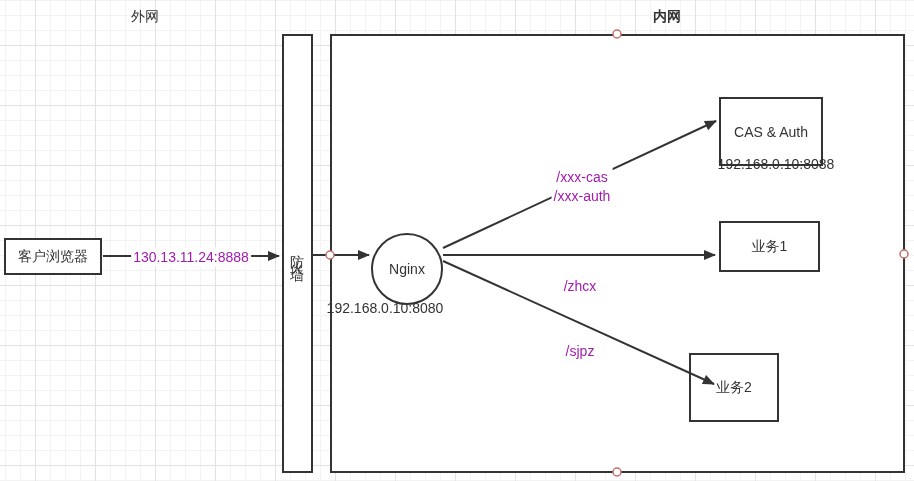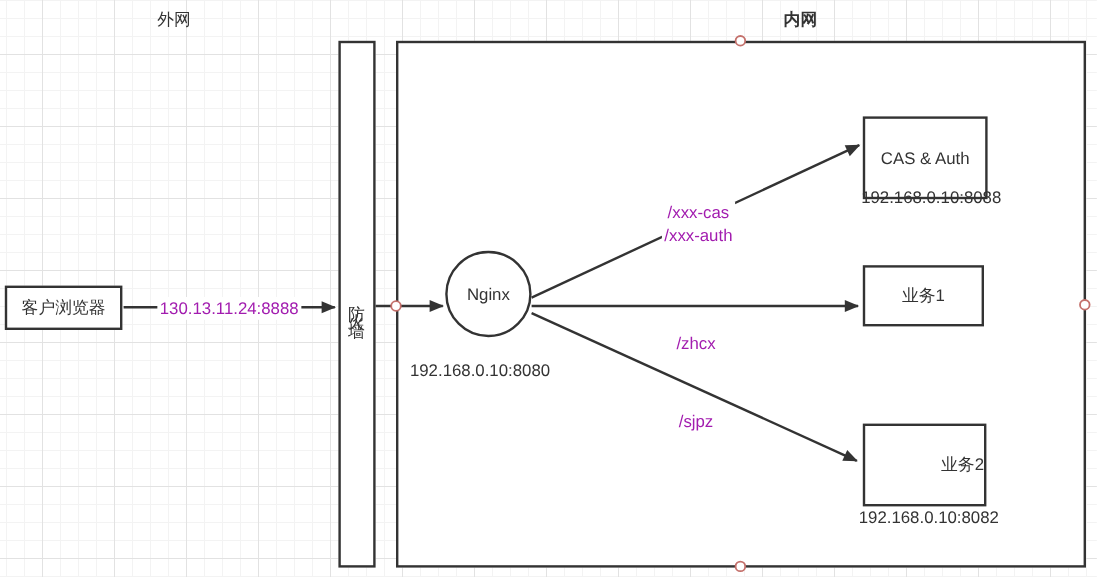--- a/index.html
+++ b/index.html
@@ -42,33 +42,33 @@
   }
   #client-box   { left:4px;   top:238px; width:98px;  height:37px; }
   #firewall-bar { left:282px; top:34px;  width:31px;  height:439px; }
   #firewall-bar .vtext {
     writing-mode:vertical-rl;
     text-orientation:upright;
     letter-spacing:7px;
     font-size:14px;
   }
   #internal-boundary { left:330px; top:34px; width:575px; height:439px; }
-  #nginx-circle { left:371px; top:209px; width:72px; height:72px; border-radius:50%; z-index:2;align-items:center; }
+  #nginx-circle { left:371px; top:233px; width:72px; height:72px; border-radius:50%; z-index:2;align-items:center; }
   #cas-box  { left:719px; top:83px;  width:104px; height:69px;margin-top:14px; }
   #svc1-box { left:719px; top:221px; width:101px; height:51px; }
-  #svc2-box { left:719px; top:353px; width:103px; height:69px;justify-content:flex-end; }
+  #svc2-box { left:689px; top:353px; width:90px; height:69px; }
   .ip-label {
     position:absolute;
     font-size:14px;
     color:#333;
     text-align:center;
     white-space:nowrap;
     z-index:3;
   }
-  #nginx-ip { left:341px; top:300px; width:118px; }
+  #nginx-ip { left:326px; top:300px; width:118px; }
   #cas-ip   { left:716px; top:156px; width:120px; }
   #svc1-ip  { left:716px; top:298px; width:120px; }
   #svc2-ip  { left:714px; top:423px; width:120px; }
   svg#edges { position:absolute; left:0; top:0; z-index:2; }
   .edge-label {
     position:absolute;
     transform:translate(-50%,-50%);
     background:#ffffff;
     font-size:14px;
     line-height:19px;
@@ -112,21 +112,20 @@
   <div class="shape" id="svc1-box">
     <span>业务1</span>
   </div>
 
   <div class="shape" id="svc2-box">
     <span>业务2</span>
   </div>
 
   <div class="ip-label" id="nginx-ip">192.168.0.10:8080</div>
   <div class="ip-label" id="cas-ip">192.168.0.10:8088</div>
-  <div class="ip-label" id="svc2-ip">192.168.0.10:8082</div>
 
   <svg id="edges" width="914" height="481">
     <defs>
       <marker id="arrow" markerUnits="userSpaceOnUse" markerWidth="14" markerHeight="12" refX="12" refY="6" orient="auto">
         <path d="M1,1 L13,6 L1,11 Z" fill="#333333"></path>
       </marker>
     </defs>
 
     <line x1="103" y1="256" x2="279" y2="256" stroke="#333333" stroke-width="2" marker-end="url(#arrow)"></line>
 

